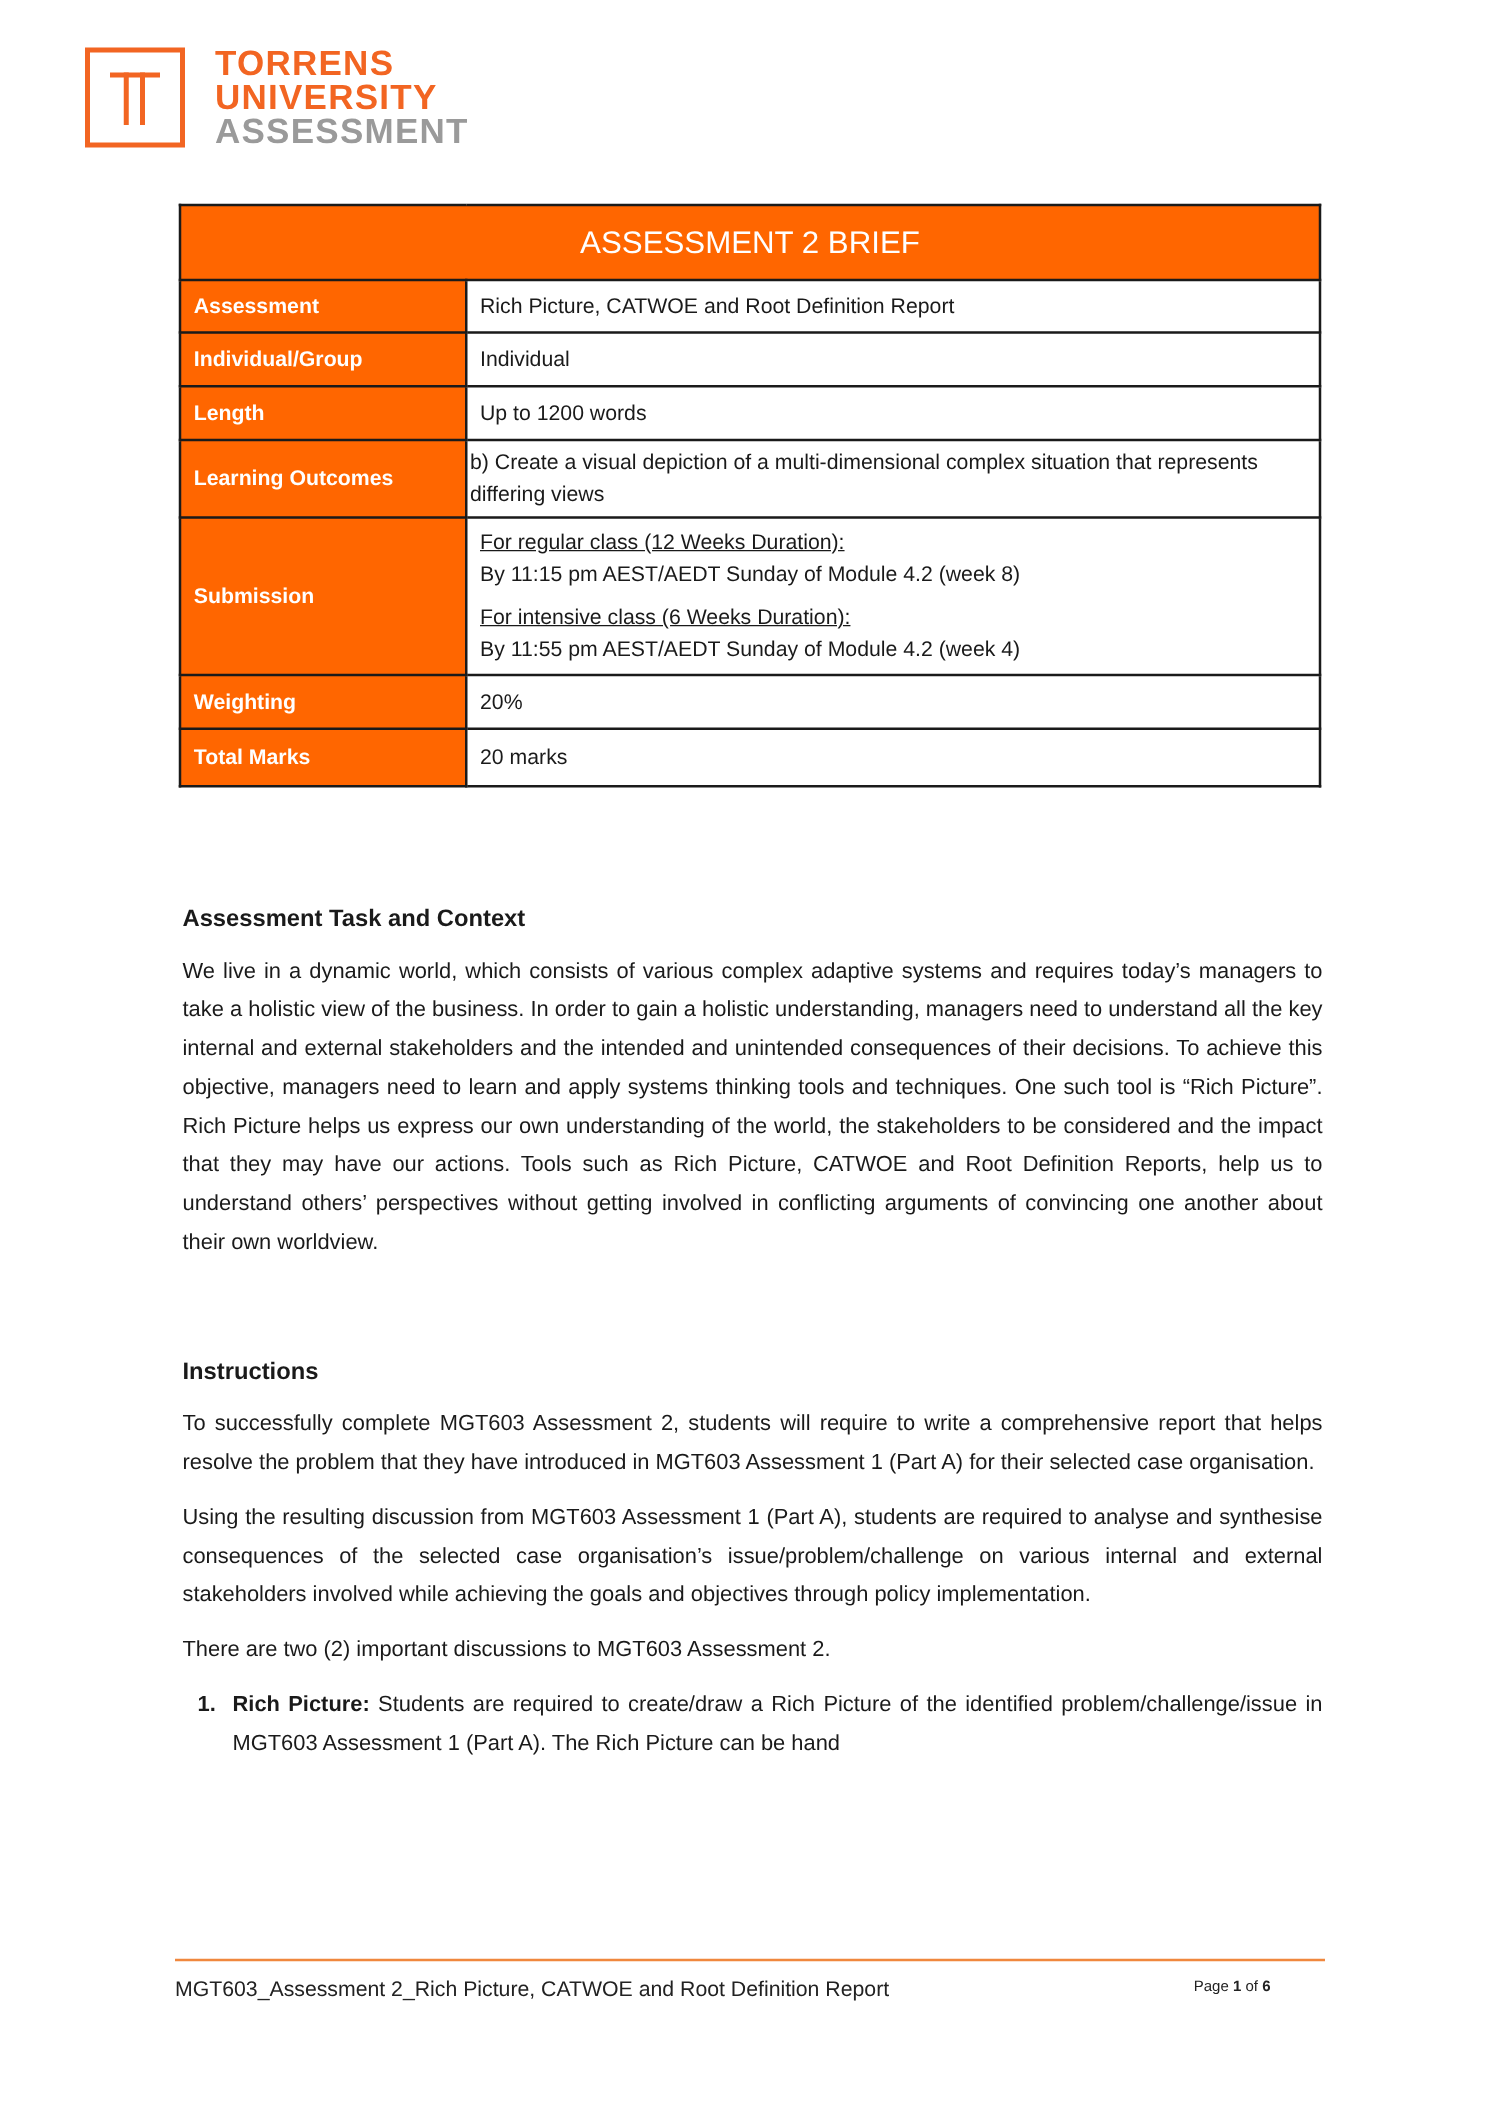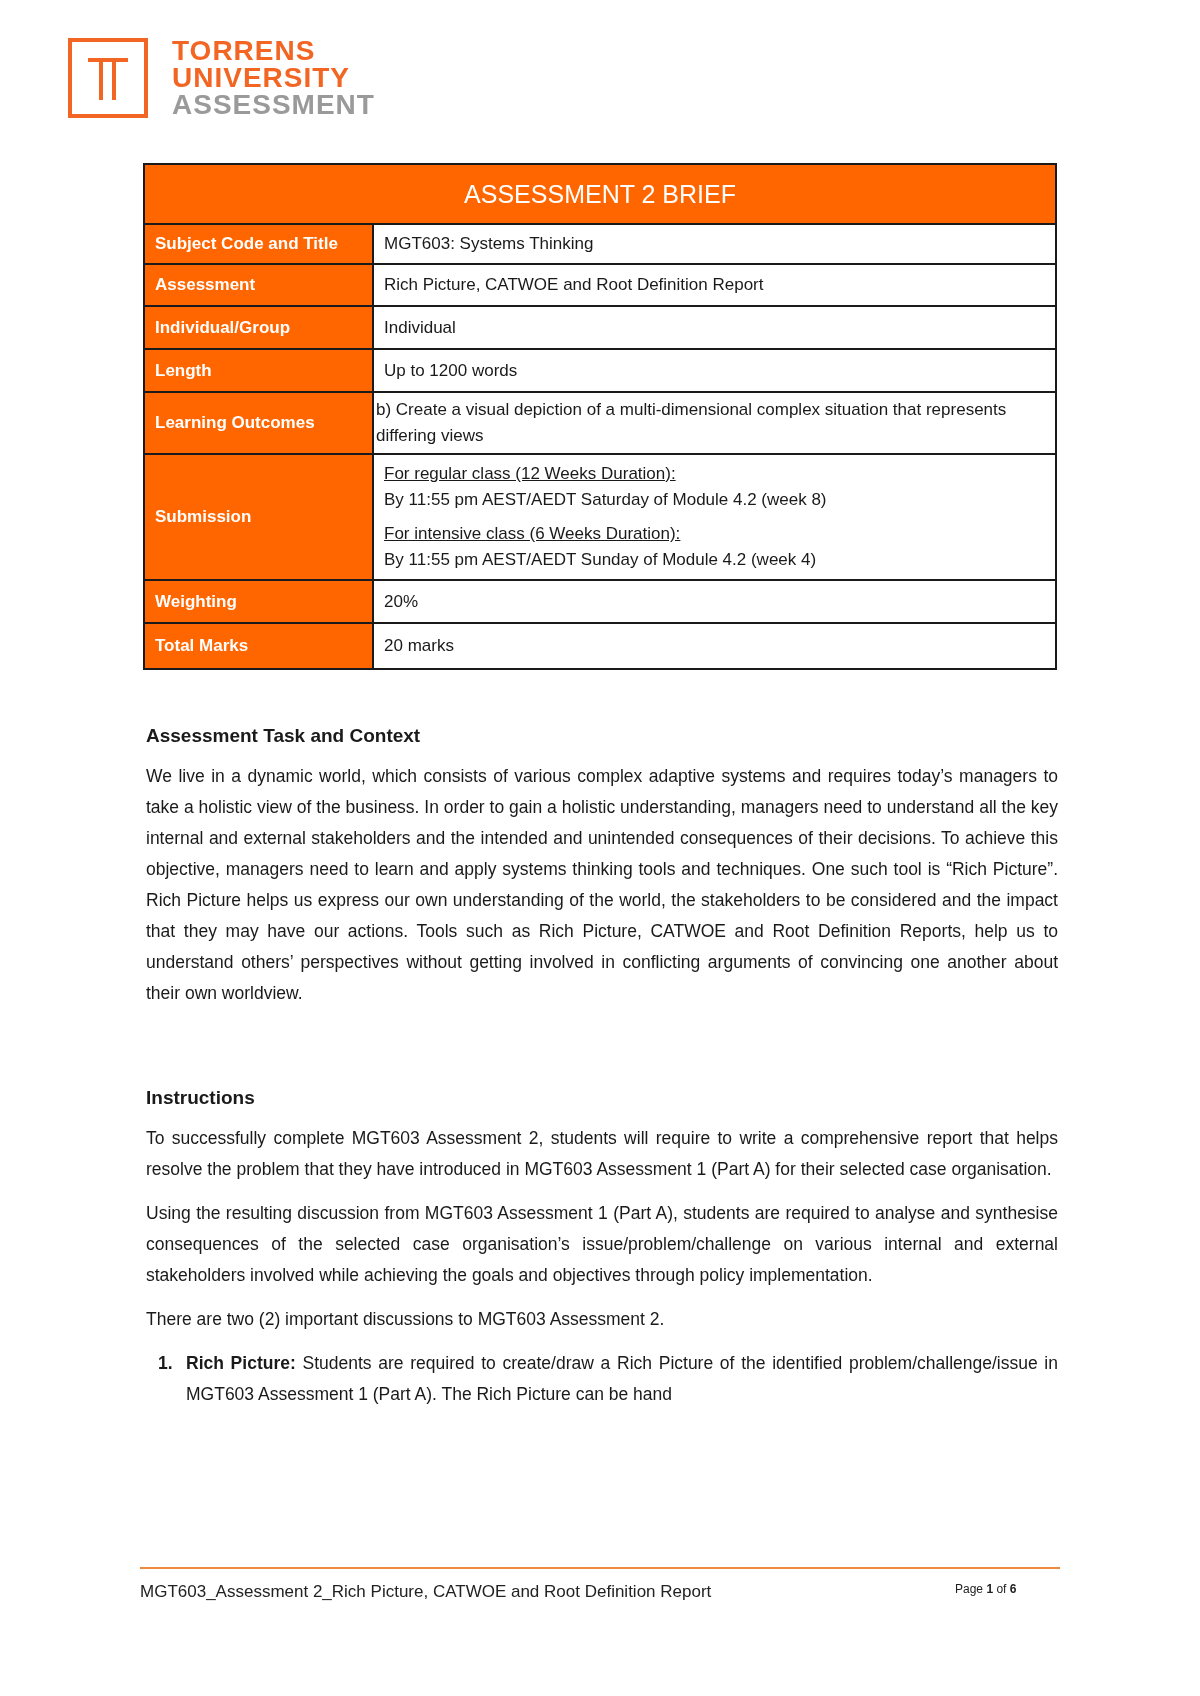--- a/index.html
+++ b/index.html
@@ -49,45 +49,41 @@
     <div class="t2">UNIVERSITY</div>
     <div class="t3">ASSESSMENT</div>
   </div>
 </div>
 
 <table class="brief">
   <tbody>
       <tr>
     <td class="head" colspan="2">ASSESSMENT 2 BRIEF</td>
   </tr>
-  <tr style="height:40px">
-    <td class="lbl">Subject Code and Title</td>
-    <td class="val">MGT603: Systems Thinking</td>
-  </tr>
   <tr style="height:42px">
     <td class="lbl">Assessment</td>
     <td class="val">Rich Picture, CATWOE and Root Definition Report</td>
   </tr>
   <tr style="height:43px">
     <td class="lbl">Individual/Group</td>
     <td class="val">Individual</td>
   </tr>
   <tr style="height:43px">
     <td class="lbl">Length</td>
     <td class="val">Up to 1200 words</td>
   </tr>
   <tr style="height:62px">
     <td class="lbl">Learning Outcomes</td>
     <td class="val" style="padding-left:2px;line-height:26px">b) Create a visual depiction of a multi-dimensional complex situation that represents differing views</td>
   </tr>
   <tr style="height:126px">
     <td class="lbl">Submission</td>
     <td class="val" style="line-height:26px">
       <span class="sub-u">For regular class (12 Weeks Duration):</span>
-      <span style="display:block">By 11:55 pm AEST/AEDT Saturday of Module 4.2 (week 8)</span>
+      <span style="display:block">By 11:15 pm AEST/AEDT Sunday of Module 4.2 (week 8)</span>
       <span class="small-gap"></span>
       <span class="sub-u">For intensive class (6 Weeks Duration):</span>
       <span style="display:block">By 11:55 pm AEST/AEDT Sunday of Module 4.2 (week 4)</span>
     </td>
   </tr>
   <tr style="height:43px">
     <td class="lbl">Weighting</td>
     <td class="val">20%</td>
   </tr>
   <tr style="height:46px">

